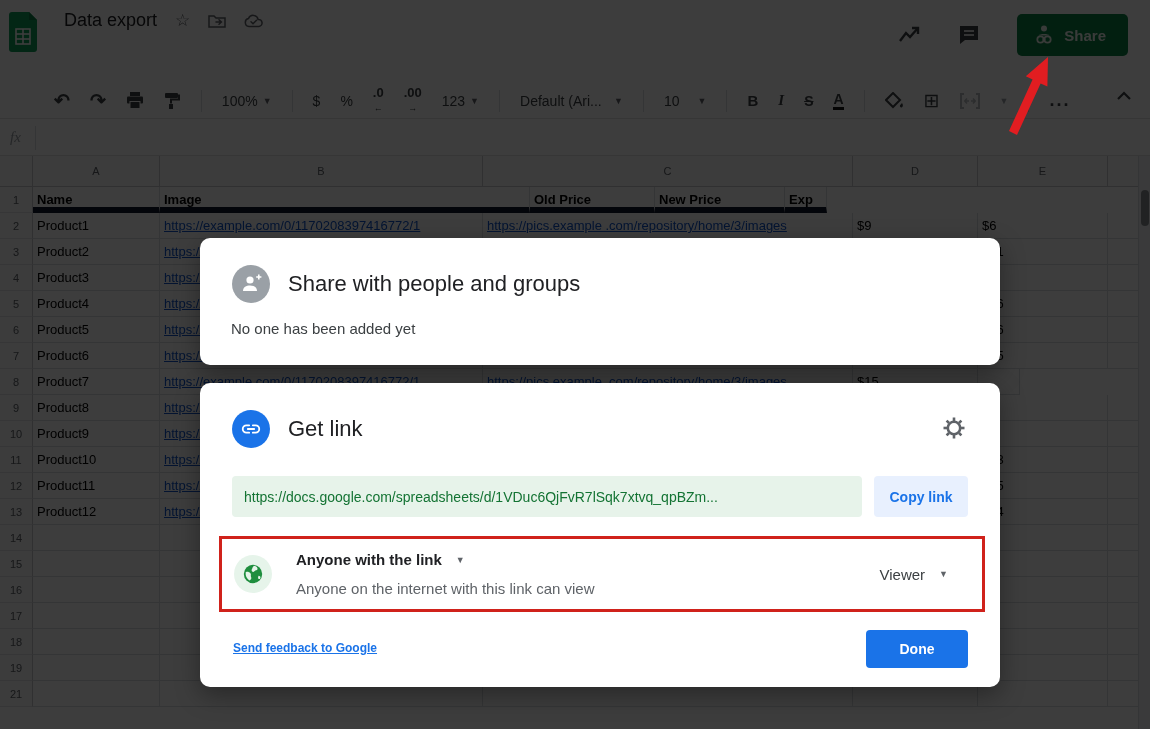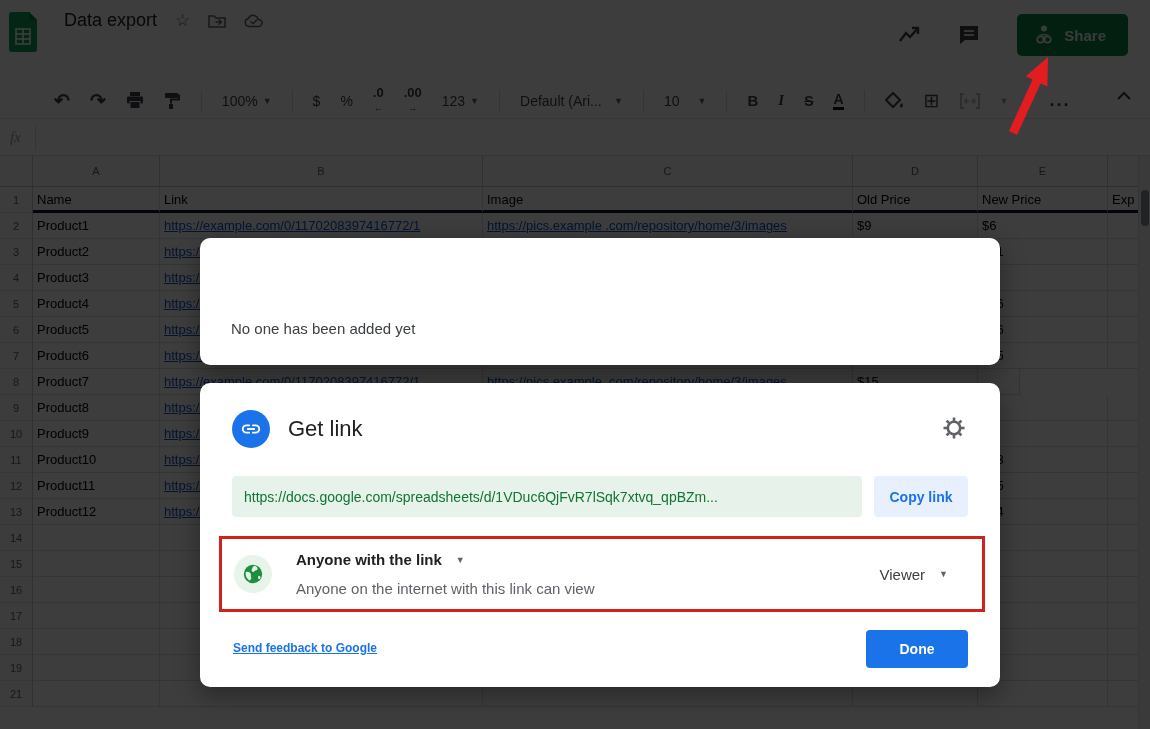--- a/index.html
+++ b/index.html
@@ -45,21 +45,21 @@
   
   .grid { position: absolute; left: 0; top: 156px; width: 1150px; }
   .gh-row { display: flex; height: 31px; }
   .gh-cell { background: #f8f9fa; border-right: 1px solid #c7cace; border-bottom: 1px solid #c7cace;
              color: #5f6368; font-size: 11px; display: flex; align-items: center; justify-content: center; }
   .g-row { display: flex; height: 26px; }
   .rn { width: 33px; background: #f8f9fa; border-right: 1px solid #c7cace; border-bottom: 1px solid #e1e3e6;
         color: #5f6368; font-size: 11px; display: flex; align-items: center; justify-content: center; flex: none; }
   .cell { border-right: 1px solid #dadce0; border-bottom: 1px solid #dadce0; font-size: 13px; color: #000;
           line-height: 25px; padding-left: 4px; white-space: nowrap; overflow: hidden; flex: none; }
-  .cell.hdr { font-weight: normal; border-bottom: 3px solid #0f172a; }
+  .cell.hdr { font-weight: bold; border-bottom: 6px solid #0f172a; }
   .cell.lnk { color: #1155cc; text-decoration: underline; }
 
   .vscroll { position: absolute; right: 0; top: 156px; width: 12px; height: 573px; background: #f1f3f4; border-left: 1px solid #dadce0; }
   .vthumb { position: absolute; left: 2px; top: 34px; width: 8px; height: 36px; background: #8a8f94; border-radius: 4px; }
 
   
   .scrim { position: absolute; inset: 0; background: rgba(0,0,0,0.76); z-index: 50; }
   .card { position: absolute; left: 200px; width: 800px; background: #fff; border-radius: 10px; z-index: 60;
           box-shadow: 0 8px 24px rgba(0,0,0,.35); }
   .card1 { top: 238px; height: 127px; }
@@ -240,21 +240,20 @@
         <div class="gh-cell" style="width: 127px;">A</div>
         <div class="gh-cell" style="width: 323px;">B</div>
         <div class="gh-cell" style="width: 370px;">C</div>
         <div class="gh-cell" style="width: 125px;">D</div>
         <div class="gh-cell" style="width: 130px;">E</div>
         <div class="gh-cell" style="width: 42px;"></div>
       </div>
       <div class="g-row">
         <div class="rn">1</div>
         <div class="cell hdr" style="width: 127px;">Name</div>
-        <div class="cell hdr" style="width: 323px;">Link</div>
         <div class="cell hdr" style="width: 370px;">Image</div>
         <div class="cell hdr" style="width: 125px;">Old Price</div>
         <div class="cell hdr" style="width: 130px;">New Price</div>
         <div class="cell hdr" style="width: 42px;">Exp</div>
       </div>
       <div class="g-row">
         <div class="rn">2</div>
         <div class="cell" style="width: 127px;">Product1</div>
         <div class="cell lnk" style="width: 323px;">https://example.com/0/1170208397416772/1</div>
         <div class="cell lnk" style="width: 370px;">https://pics.example .com/repository/home/3/images</div>
@@ -424,20 +423,30 @@
         <div class="cell" style="width: 42px;"></div>
       </div>
     </div>
   <div class="vscroll">
     <div class="vthumb"></div>
   </div>
 
   <div class="scrim"></div>
 
   <div class="card card1">
+    <div class="dlg-head">
+      <span class="dlg-circle circle-gray">
+        <svg width="22" height="22" viewBox="0 0 22 22" fill="#fff">
+          <circle cx="10" cy="7" r="3.6"></circle>
+          <path d="M3 18 c0-4 3.2-5.6 7-5.6 s7 1.6 7 5.6 z"></path>
+          <path d="M16.2 3.2 h1.8 v-1.8 h1.6 v1.8 h1.8 v1.6 h-1.8 v1.8 h-1.6 v-1.8 h-1.8 z"></path>
+        </svg>
+      </span>
+      <span class="dlg-title">Share with people and groups</span>
+    </div>
     <div class="dlg-sub">No one has been added yet</div>
   </div>
 
   <div class="card card2">
     <div class="dlg-head">
       <span class="dlg-circle circle-blue">
         <svg width="22" height="22" viewBox="0 0 24 24" fill="none" stroke="#fff" stroke-width="2" stroke-linecap="round">
           <path d="M10 8 H7 a4 4 0 0 0 0 8 h3"></path>
             <path d="M14 8 h3 a4 4 0 0 1 0 8 h-3"></path>
             <line x1="8.5" y1="12" x2="15.5" y2="12"></line>

